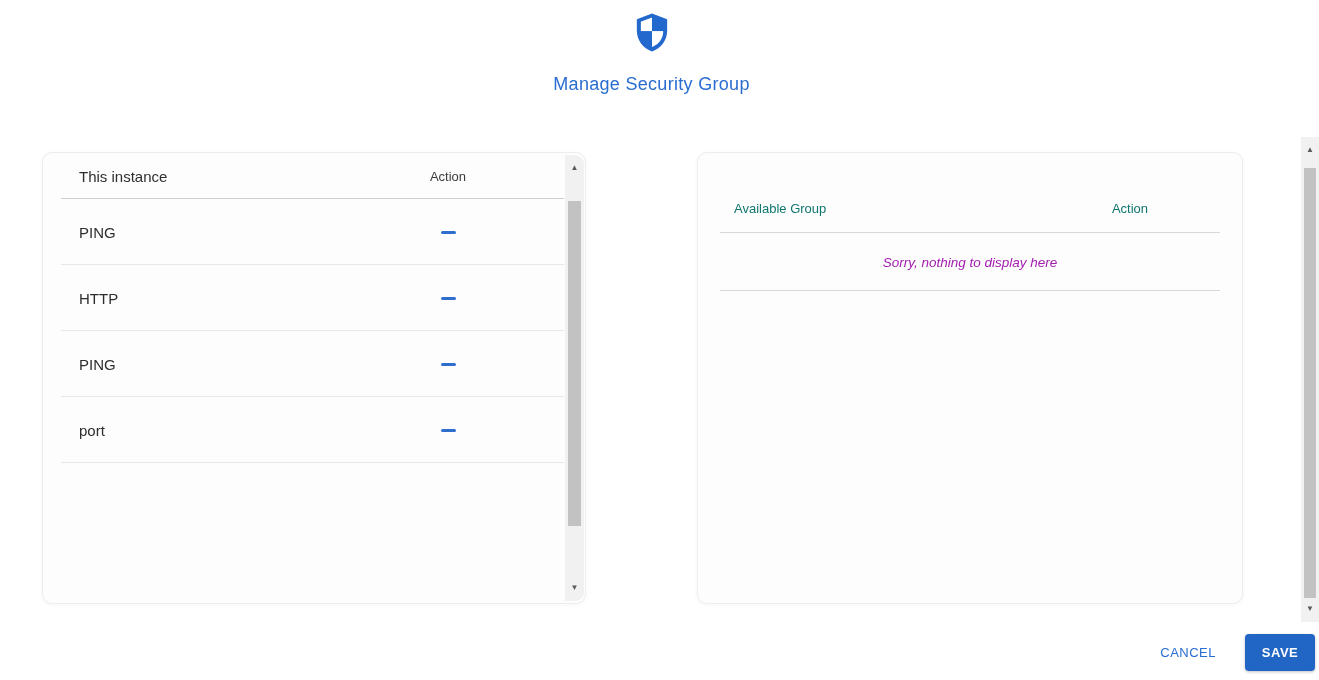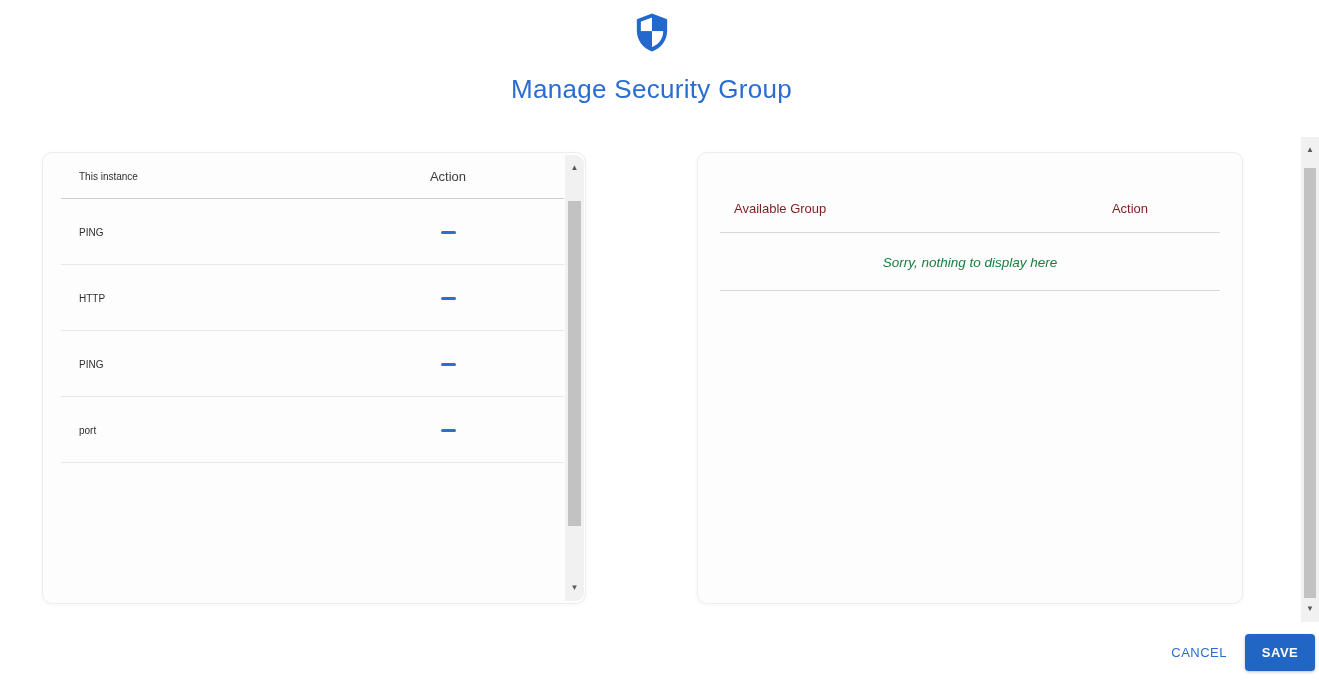--- a/index.html
+++ b/index.html
@@ -9,71 +9,71 @@
     background:#ffffff;
     font-family:"Liberation Sans", sans-serif;
     overflow:hidden;
     color:#333;
   }
 
   
   #shield-wrap { position:absolute; left:634px; top:12px; width:36px; height:41px; }
   #page-title {
     position:absolute; top:74px; left:0; width:1303px;
-    text-align:center; font-size:26px; font-weight:500;
+    text-align:center; font-size:18px; font-weight:500;
     color:#2a6dd0; letter-spacing:0.3px;
   }
 
   
   .panel {
     position:absolute; background:#fdfdfd;
     border:1px solid #ededed; border-radius:10px;
     box-shadow:0 1px 5px rgba(0,0,0,0.04);
   }
   #instance-panel { left:42px; top:152px; width:544px; height:452px; }
   #available-panel { left:697px; top:152px; width:546px; height:452px; }
 
   
   .table-area { position:absolute; left:0; top:0; right:21px; bottom:0; overflow:hidden; }
   .t-row { height:66px; display:flex; align-items:center; position:relative; }
   .t-row::after { content:""; position:absolute; left:18px; right:0; bottom:0; height:1px; background:#e7e7e7; }
   .t-header { height:46px; font-size:13px; color:#3c3c3c; }
   .t-header::after { background:#cfcfcf; }
-  .cell-name { flex:1; padding-left:36px; font-size:10px; color:#2e2e2e; }
+  .cell-name { flex:1; padding-left:36px; font-size:15px; color:#2e2e2e; }
   .cell-action { width:100px; margin-right:66px; display:flex; justify-content:center; }
   .t-header .cell-action { font-size:13px; color:#3c3c3c; }
   .remove-btn { background:none; border:none; padding:6px 8px; cursor:pointer; display:flex; align-items:center; }
   .minus { width:15px; height:3px; border-radius:1.5px; background:#2e6ecf; display:block; }
 
   
-  .ap-header { margin-top:30px; height:50px; display:flex; align-items:center; position:relative; font-size:13px; color:#7f1d1d; }
+  .ap-header { margin-top:30px; height:50px; display:flex; align-items:center; position:relative; font-size:13px; color:#0f766e; }
   .ap-header::after { content:""; position:absolute; left:22px; right:22px; bottom:0; height:1px; background:#d8d8d8; }
   .ap-name { flex:1; padding-left:36px; }
   .ap-action { width:100px; margin-right:62px; text-align:center; }
   .ap-empty {
     height:58px; display:flex; align-items:center; justify-content:center;
-    font-style:italic; font-size:13.5px; color:#15803d; position:relative;
+    font-style:italic; font-size:13.5px; color:#a21caf; position:relative;
   }
   .ap-empty::after { content:""; position:absolute; left:22px; right:22px; bottom:0; height:1px; background:#d8d8d8; }
 
   
   .scrollbar { position:absolute; background:#f1f1f1; }
   #panel-scrollbar { top:2px; right:1px; bottom:2px; width:19px; border-radius:0 9px 9px 0; }
   #page-scrollbar { left:1301px; top:137px; width:18px; height:485px; }
   .sb-arrow {
     position:absolute; left:0; right:0; text-align:center;
     font-size:8px; line-height:8px; color:#5a5a5a; cursor:pointer; user-select:none;
   }
   .sb-up { top:9px; } .sb-down { bottom:9px; }
   .sb-thumb { position:absolute; left:3px; right:3px; background:#c2c2c2; cursor:pointer; }
   #panel-thumb { top:46px; height:325px; }
   #page-thumb { top:31px; height:430px; }
 
   
-  #footer { position:absolute; top:634px; right:4px; height:37px; display:flex; align-items:center; gap:8px; }
+  #footer { position:absolute; top:634px; right:4px; height:37px; display:flex; align-items:center; gap:19px; }
   #cancel-btn {
     background:none; border:none; cursor:pointer;
     color:#2a6dd0; font-size:13px; font-weight:500; letter-spacing:0.5px;
     font-family:"Liberation Sans", sans-serif; padding:6px 10px;
   }
   #save-btn {
     width:70px; height:37px; background:#2166c4; color:#ffffff;
     border:none; border-radius:4px; cursor:pointer;
     font-size:13px; font-weight:600; letter-spacing:0.5px;
     font-family:"Liberation Sans", sans-serif;

